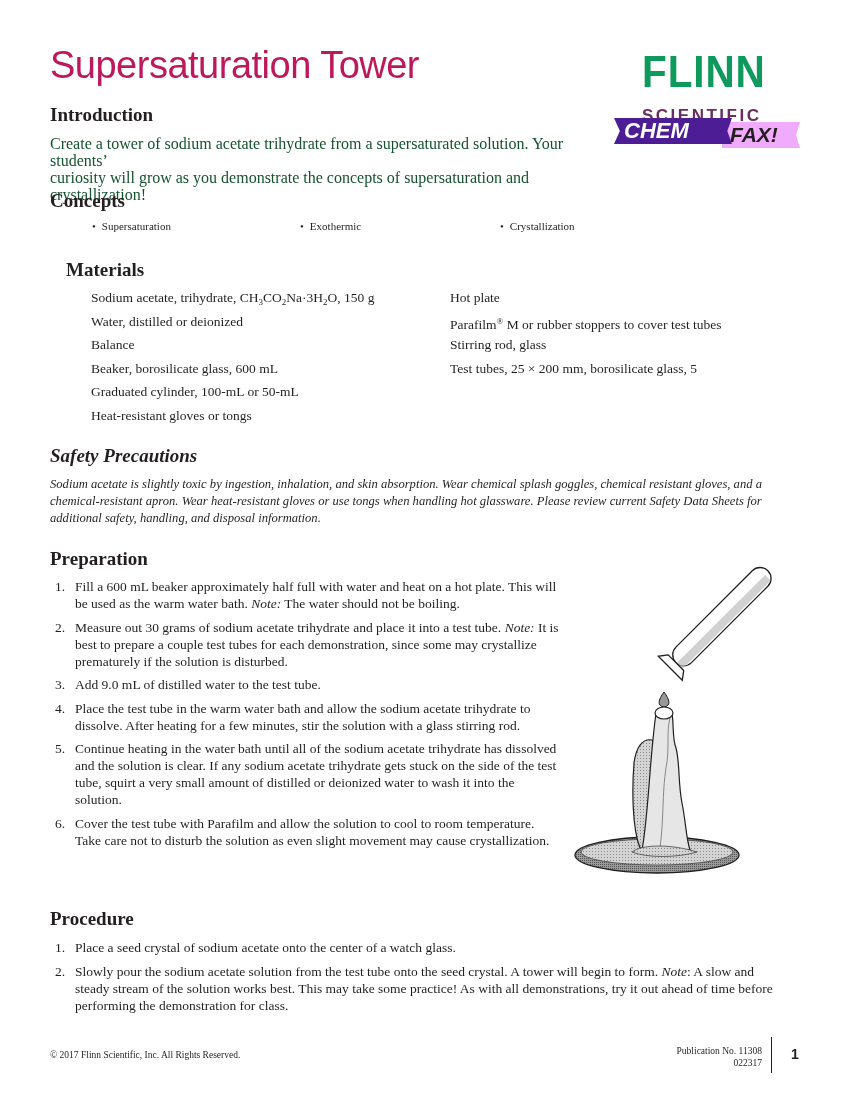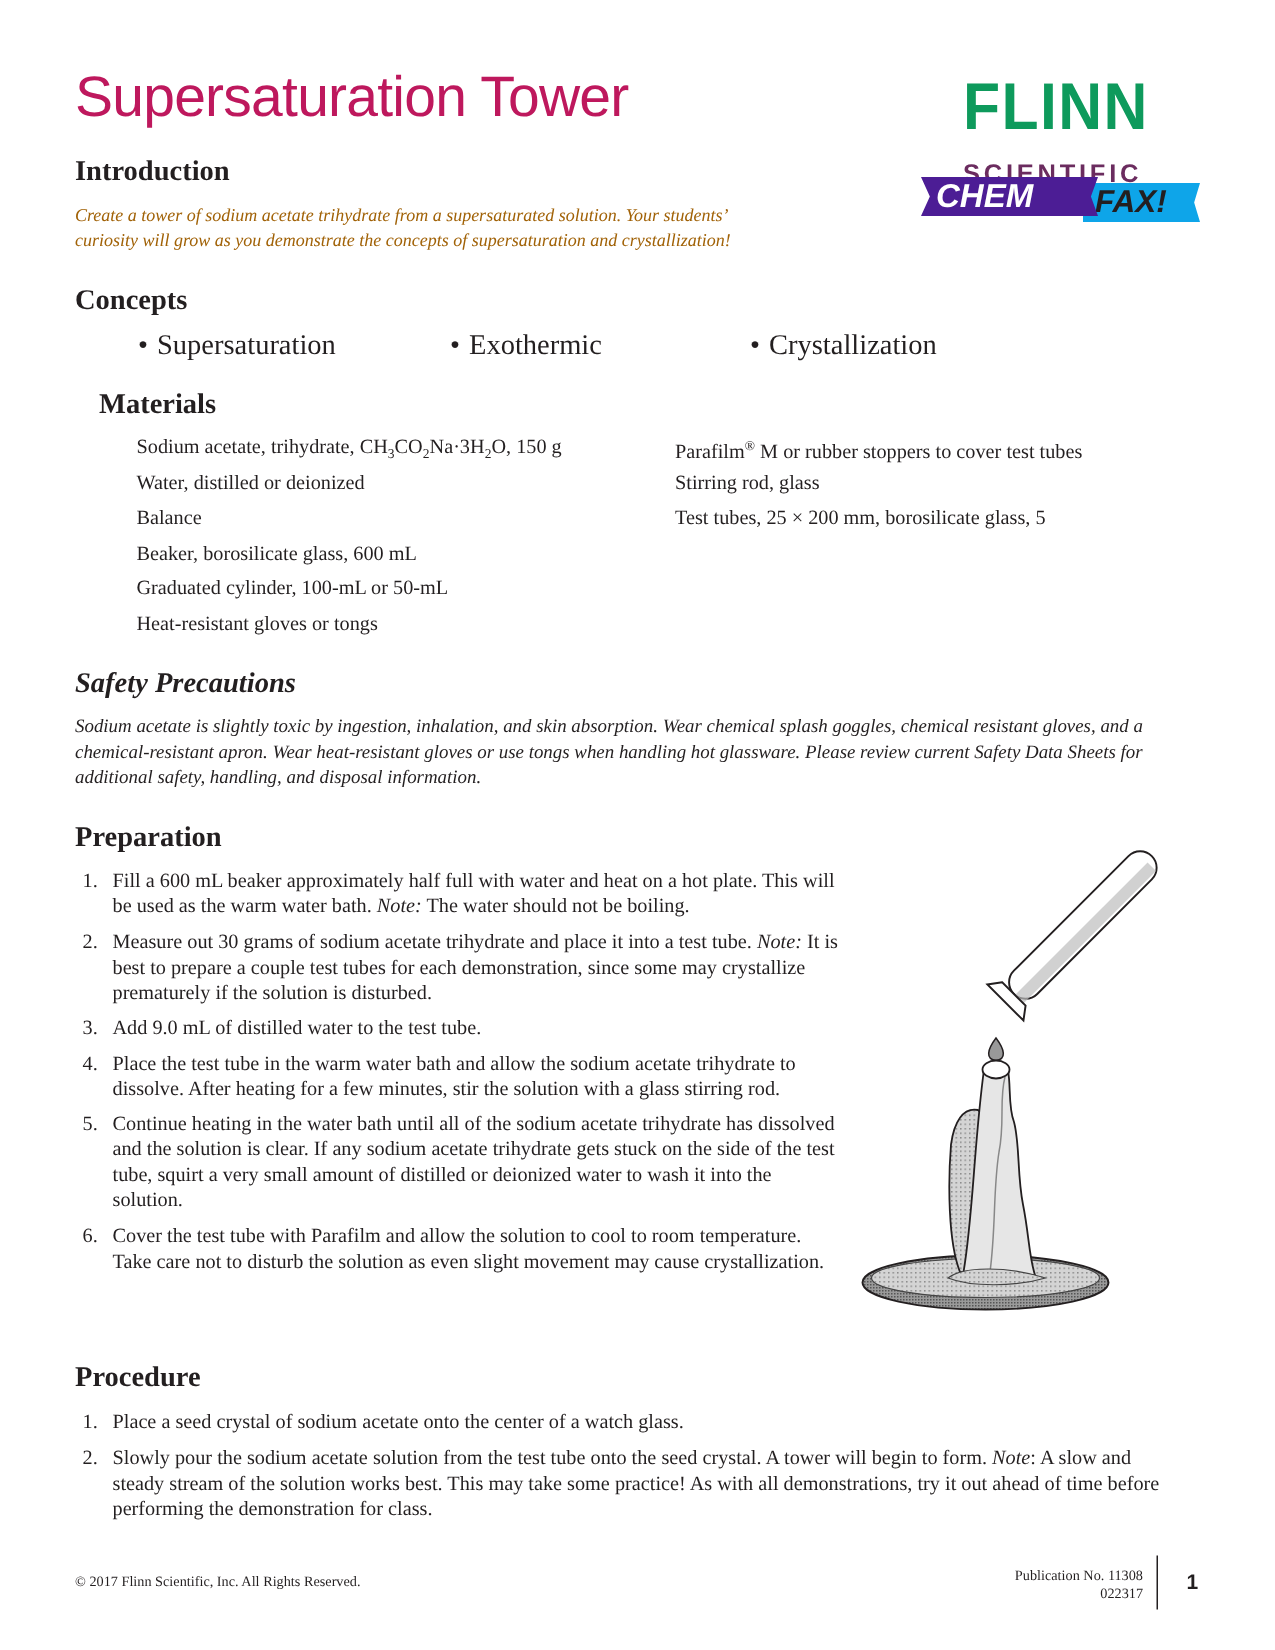--- a/index.html
+++ b/index.html
@@ -5,28 +5,28 @@
   * { box-sizing: border-box; margin: 0; padding: 0; }
   html, body { width: 850px; height: 1100px; background: #ffffff; }
   body { position: relative; font-family: "Liberation Serif", "DejaVu Serif", serif; color: #231f20; overflow: hidden; }
 
   .page-title { position: absolute; left: 50px; top: 44px; font-family: "Liberation Sans", "DejaVu Sans", sans-serif; font-size: 38px; font-weight: normal; letter-spacing: -0.5px; color: #be185d; }
 
   .logo { position: absolute; left: 612px; top: 50px; width: 190px; height: 100px; }
   .logo-flinn { position: absolute; left: 30px; top: 0; font-family: "Liberation Sans", "DejaVu Sans", sans-serif; font-weight: bold; font-size: 44px; color: #0e9a5c; letter-spacing: 1px; transform: scaleX(0.92); transform-origin: left top; line-height: 44px; }
   .logo-scientific { position: absolute; left: 30px; top: 46px; font-family: "Liberation Sans", "DejaVu Sans", sans-serif; font-weight: bold; font-size: 17px; color: #6b2c5f; letter-spacing: 2.5px; line-height: 18px; margin-top: 11px; }
   .logo-chem { position: absolute; left: 2px; top: 68px; width: 118px; height: 26px; background: #4c1d95; clip-path: polygon(0 0, 100% 0, 96% 50%, 100% 100%, 0 100%, 5% 50%); color: #fff; font-family: "Liberation Sans", "DejaVu Sans", sans-serif; font-weight: bold; font-style: italic; font-size: 22px; line-height: 26px; padding-left: 10px; }
-  .logo-fax { position: absolute; left: 110px; top: 72px; width: 78px; height: 26px; background: #0ea5e9; clip-path: polygon(0 0, 100% 0, 95% 50%, 100% 100%, 0 100%); color: #231f20; font-family: "Liberation Sans", "DejaVu Sans", sans-serif; font-weight: bold; font-style: italic; font-size: 21px; line-height: 26px; padding-left: 8px; }
+  .logo-fax { position: absolute; left: 110px; top: 72px; width: 78px; height: 26px; background: #f0abfc; clip-path: polygon(0 0, 100% 0, 95% 50%, 100% 100%, 0 100%); color: #231f20; font-family: "Liberation Sans", "DejaVu Sans", sans-serif; font-weight: bold; font-style: italic; font-size: 21px; line-height: 26px; padding-left: 8px; }
 
   h2.section { position: absolute; left: 50px; font-family: "Liberation Serif", "DejaVu Serif", serif; font-weight: bold; font-size: 19px; color: #231f20; }
   h2.section.italic { font-style: italic; }
 
-  .para { position: absolute; left: 50px; font-size: 12px; line-height: 17px; color: #a16207; font-style: italic; }
+  .para { position: absolute; left: 50px; font-size: 16px; line-height: 17px; color: #14532d; }
 
-  .concepts { position: absolute; left: 92px; top: 220px; width: 700px; height: 18px; font-size: 19px; }
+  .concepts { position: absolute; left: 92px; top: 220px; width: 700px; height: 18px; font-size: 11px; }
   .concept { position: absolute; top: 0; }
   .concept .bullet { display: inline-block; margin-right: 6px; }
 
   .materials { position: absolute; top: 289px; font-size: 13.5px; }
   .materials.col1 { left: 91px; }
   .materials.col2 { left: 450px; }
   .materials .mat { height: 23.6px; line-height: 17px; white-space: nowrap; }
   sub { font-size: 9px; vertical-align: -3px; }
   sup { font-size: 9px; vertical-align: 5px; }
 
@@ -78,20 +78,21 @@
 <h2 class="section" style="top:259px;margin-left:16px;">Materials</h2>
 <div class="materials col1">
   <div class="mat"><span>Sodium acetate, trihydrate, CH</span><sub>3</sub><span>CO</span><sub>2</sub><span>Na·3H</span><sub>2</sub><span>O, 150 g</span></div>
   <div class="mat">Water, distilled or deionized</div>
   <div class="mat">Balance</div>
   <div class="mat">Beaker, borosilicate glass, 600 mL</div>
   <div class="mat">Graduated cylinder, 100-mL or 50-mL</div>
   <div class="mat">Heat-resistant gloves or tongs</div>
 </div>
 <div class="materials col2">
+  <div class="mat">Hot plate</div>
   <div class="mat"><span>Parafilm</span><sup>®</sup><span> M or rubber stoppers to cover test tubes</span></div>
   <div class="mat">Stirring rod, glass</div>
   <div class="mat">Test tubes, 25 × 200 mm, borosilicate glass, 5</div>
 </div>
 
 <h2 class="section italic" style="top:445px;">Safety Precautions</h2>
 <div class="safety">Sodium acetate is slightly toxic by ingestion, inhalation, and skin absorption. Wear chemical splash goggles, chemical resistant gloves, and a chemical-resistant apron. Wear heat-resistant gloves or use tongs when handling hot glassware. Please review current Safety Data Sheets for additional safety, handling, and disposal information.</div>
 
 <h2 class="section" style="top:548px;">Preparation</h2>
 <ol class="steps" style="top:578px; width:510px;">

